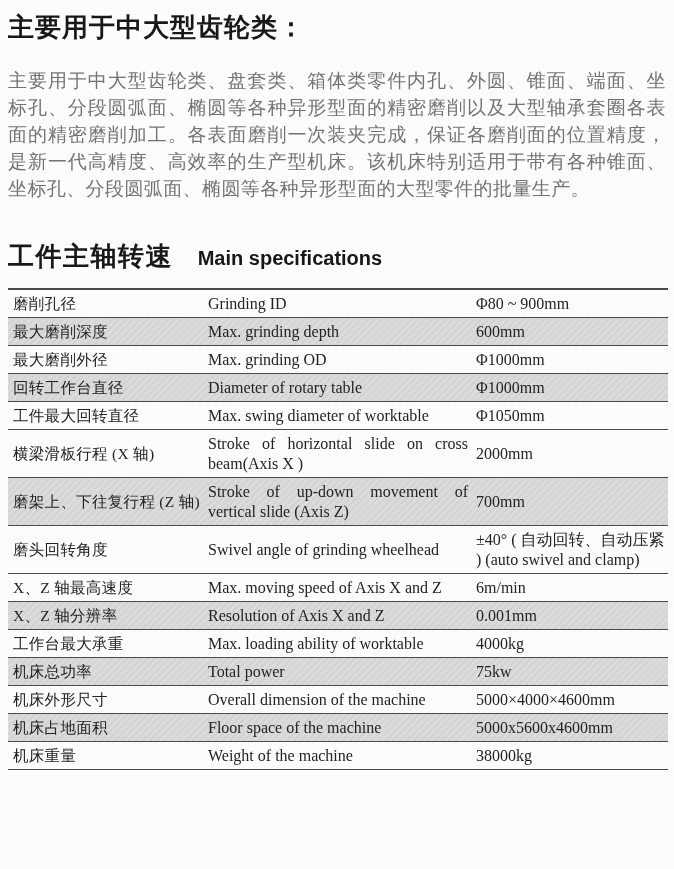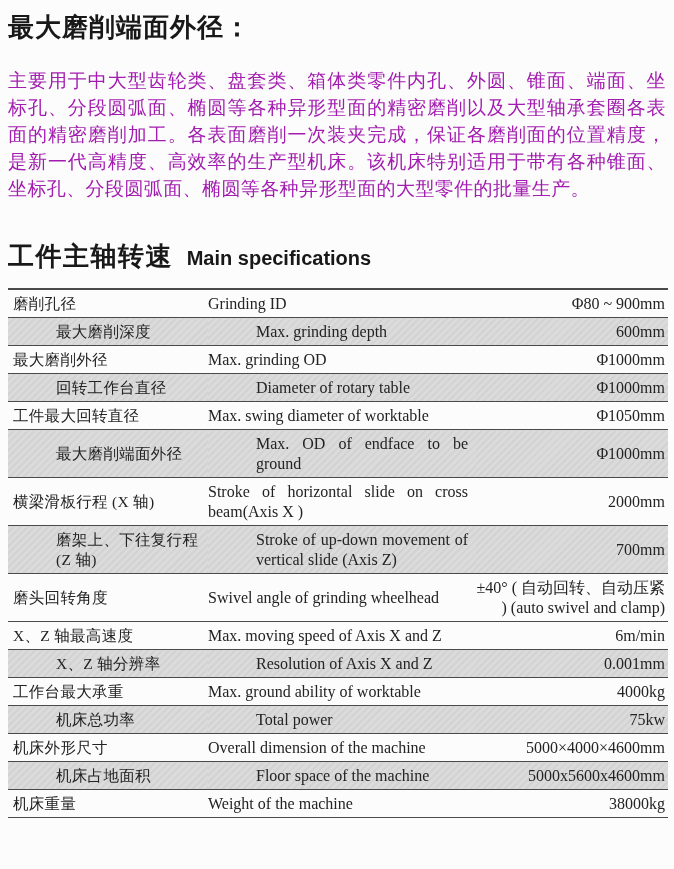--- a/index.html
+++ b/index.html
@@ -24,55 +24,54 @@
     font-size: 26px;
     font-weight: bold;
     color: var(--heading);
     letter-spacing: 1px;
     margin-bottom: 22px;
   }
   .intro-body {
     font-size: 19px;
     line-height: 27px;
     text-align: justify;
-    color: #a21caf;
+    color: #737373;
     letter-spacing: 0.4px;
     padding-right: 2px;
   }
 
   .specs-heading {
     margin-top: 37px;
     margin-bottom: 14px;
     color: var(--heading);
     font-weight: bold;
   }
   .specs-heading .zh {
     font-size: 26px;
     letter-spacing: 1.5px;
   }
   .specs-heading .en {
     font-size: 20px;
-    margin-left: 7px;
+    margin-left: 18px;
   }
 
   table.specs {
     width: 660px;
     border-collapse: collapse;
     border-top: 2.5px solid var(--border);
     table-layout: fixed;
     font-family: Liberation Serif, serif;
   }
   tr.spec-row { border-bottom: 1.5px solid var(--border); }
   tr.spec-row.alt td {
     background: repeating-linear-gradient(
       135deg,
       var(--stripe-a) 0px, var(--stripe-a) 3px,
       var(--stripe-b) 3px, var(--stripe-b) 5px
     );
-    padding-left: 48px;
   }
   td {
     vertical-align: middle;
     font-size: 16px;
     line-height: 20px;
     padding: 3.5px 0;
     color: #232323;
   }
   td.zh {
     width: 200px;
@@ -80,30 +79,30 @@
     font-size: 15.5px;
     letter-spacing: 0.3px;
   }
   td.en {
     width: 268px;
     text-align: justify;
     padding-right: 8px;
   }
   td.val {
     width: 192px;
-    text-align: right;
+    text-align: left;
     padding-right: 3px;
   }
 </style>
 </head>
 <body>
 
 <div class="page">
 
-  <h1 class="intro-title">最大磨削端面外径：</h1>
+  <h1 class="intro-title">主要用于中大型齿轮类：</h1>
 
   <p class="intro-body">主要用于中大型齿轮类、盘套类、箱体类零件内孔、外圆、锥面、端面、坐标孔、分段圆弧面、椭圆等各种异形型面的精密磨削以及大型轴承套圈各表面的精密磨削加工。各表面磨削一次装夹完成，保证各磨削面的位置精度，是新一代高精度、高效率的生产型机床。该机床特别适用于带有各种锥面、坐标孔、分段圆弧面、椭圆等各种异形型面的大型零件的批量生产。</p>
 
   <h2 class="specs-heading">
     <span class="zh">工件主轴转速</span>
     <span class="en">Main specifications</span>
   </h2>
 
   <table class="specs">
     <tbody>
@@ -125,25 +124,20 @@
         <tr class="spec-row alt">
     <td class="zh">回转工作台直径</td>
     <td class="en">Diameter of rotary table</td>
     <td class="val">Φ1000mm</td>
   </tr>
         <tr class="spec-row">
     <td class="zh">工件最大回转直径</td>
     <td class="en">Max. swing diameter of worktable</td>
     <td class="val">Φ1050mm</td>
   </tr>
-        <tr class="spec-row alt">
-    <td class="zh">最大磨削端面外径</td>
-    <td class="en">Max. OD of endface to be ground</td>
-    <td class="val">Φ1000mm</td>
-  </tr>
         <tr class="spec-row">
     <td class="zh">横梁滑板行程 (X 轴)</td>
     <td class="en">Stroke of horizontal slide on cross beam(Axis X )</td>
     <td class="val">2000mm</td>
   </tr>
         <tr class="spec-row alt">
     <td class="zh">磨架上、下往复行程 (Z 轴)</td>
     <td class="en">Stroke of up-down movement of vertical slide (Axis Z)</td>
     <td class="val">700mm</td>
   </tr>
@@ -157,21 +151,21 @@
     <td class="en">Max. moving speed of Axis X and Z</td>
     <td class="val">6m/min</td>
   </tr>
         <tr class="spec-row alt">
     <td class="zh">X、Z 轴分辨率</td>
     <td class="en">Resolution of Axis X and Z</td>
     <td class="val">0.001mm</td>
   </tr>
         <tr class="spec-row">
     <td class="zh">工作台最大承重</td>
-    <td class="en">Max. ground ability of worktable</td>
+    <td class="en">Max. loading ability of worktable</td>
     <td class="val">4000kg</td>
   </tr>
         <tr class="spec-row alt">
     <td class="zh">机床总功率</td>
     <td class="en">Total power</td>
     <td class="val">75kw</td>
   </tr>
         <tr class="spec-row">
     <td class="zh">机床外形尺寸</td>
     <td class="en">Overall dimension of the machine</td>

